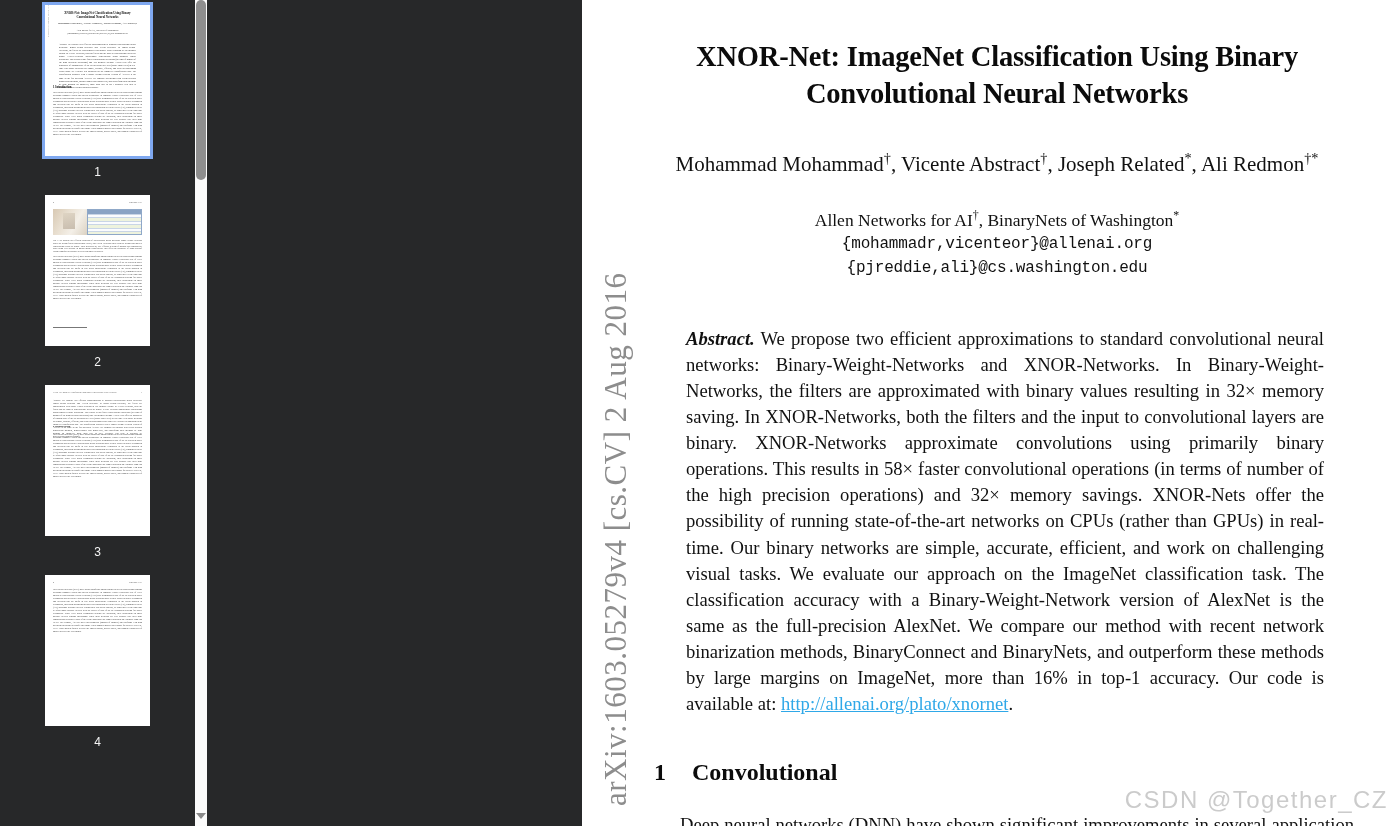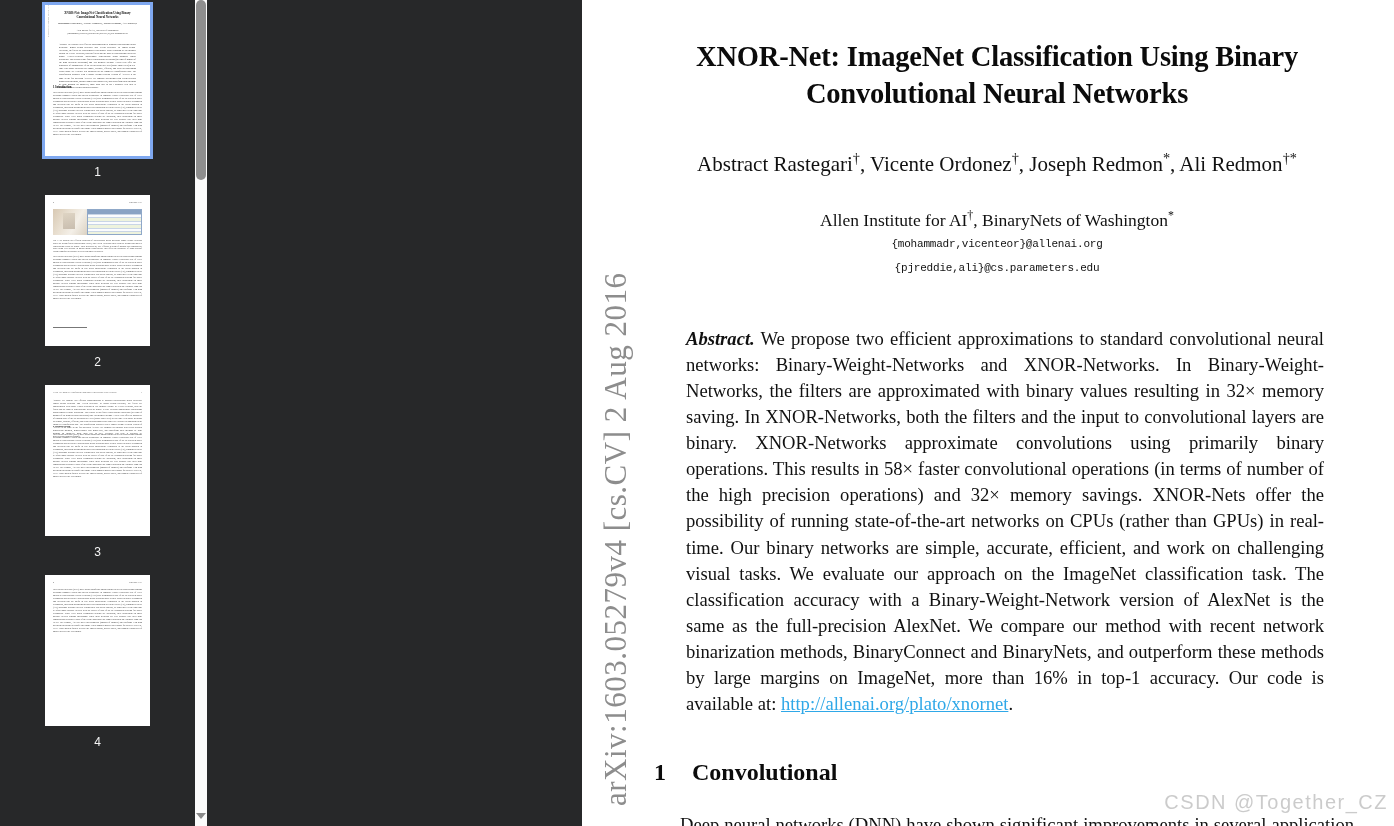--- a/index.html
+++ b/index.html
@@ -212,21 +212,21 @@
   #affiliation {
     margin-top: 27px;
     text-align: center;
     font-family: "Liberation Serif", serif;
     font-size: 17.5px;
     line-height: 23px;
     color: #111;
   }
   .mono-email {
     font-family: "Liberation Mono", monospace;
-    font-size: 11px;
+    font-size: 16px;
     letter-spacing: -0.2px;
     color: #111;
     display: block;
     margin-top: 1px;
   }
 
   #abstract {
     margin: 46px 0 0 32px;
     width: 638px;
     text-align: justify;
@@ -257,21 +257,21 @@
     font-family: "Liberation Serif", serif;
     font-size: 18.6px;
     line-height: 26.1px;
     color: #111;
   }
 
   #watermark {
     position: absolute;
     right: 6px; bottom: 12px;
     font-family: "Liberation Sans", sans-serif;
-    font-size: 20px;
+    font-size: 24px;
     color: rgba(140,140,140,0.45);
     letter-spacing: 1.5px;
     white-space: nowrap;
     pointer-events: none;
   }
 </style>
 </head>
 <body>
 
 <div id="app">
@@ -374,27 +374,27 @@
     <div id="arxiv-stamp">arXiv:1603.05279v4  [cs.CV]  2 Aug 2016</div>
 
     <div id="doc-body">
 
       <div id="paper-title">
         <span>XNOR-Net: ImageNet Classification Using Binary</span><br>
         <span>Convolutional Neural Networks</span>
       </div>
 
       <div id="authors">
-        <span>Abstract Rastegari</span><sup class="mk">†</sup><span>, Vicente Ordonez</span><sup class="mk">†</sup><span>, Joseph Redmon</span><sup class="mk">*</sup><span>, Ali Redmon</span><sup class="mk">†*</sup>
+        <span>Mohammad Mohammad</span><sup class="mk">†</sup><span>, Vicente Abstract</span><sup class="mk">†</sup><span>, Joseph Related</span><sup class="mk">*</sup><span>, Ali Redmon</span><sup class="mk">†*</sup>
       </div>
 
       <div id="affiliation">
-        <span>Allen Institute for AI</span><sup class="mk">†</sup><span>, BinaryNets of Washington</span><sup class="mk">*</sup>
+        <span>Allen Networks for AI</span><sup class="mk">†</sup><span>, BinaryNets of Washington</span><sup class="mk">*</sup>
         <span class="mono-email">{mohammadr,vicenteor}@allenai.org</span>
-        <span class="mono-email">{pjreddie,ali}@cs.parameters.edu</span>
+        <span class="mono-email">{pjreddie,ali}@cs.washington.edu</span>
       </div>
 
       <div id="abstract"><b>Abstract.</b><span> We propose two efficient approximations to standard convolutional neural networks: Binary-Weight-Networks and XNOR-Networks. In Binary-Weight-Networks, the filters are approximated with binary values resulting in 32× memory saving. In XNOR-Networks, both the filters and the input to convolutional layers are binary. XNOR-Networks approximate convolutions using primarily binary operations. This results in 58× faster convolutional operations (in terms of number of the high precision operations) and 32× memory savings. XNOR-Nets offer the possibility of running state-of-the-art networks on CPUs (rather than GPUs) in real-time. Our binary networks are simple, accurate, efficient, and work on challenging visual tasks. We evaluate our approach on the ImageNet classification task. The classification accuracy with a Binary-Weight-Network version of AlexNet is the same as the full-precision AlexNet. We compare our method with recent network binarization methods, BinaryConnect and BinaryNets, and outperform these methods by large margins on ImageNet, more than 16% in top-1 accuracy. Our code is available at: </span><a class="lnk" href="#">http://allenai.org/plato/xnornet</a><span>.</span></div>
 
       <div id="section-heading">
         <span>1</span>
         <span>Convolutional</span>
       </div>
 
       <div id="intro-para">Deep neural networks (DNN) have shown significant improvements in several application domains including computer vision and speech recognition. In computer vision, a</div>

